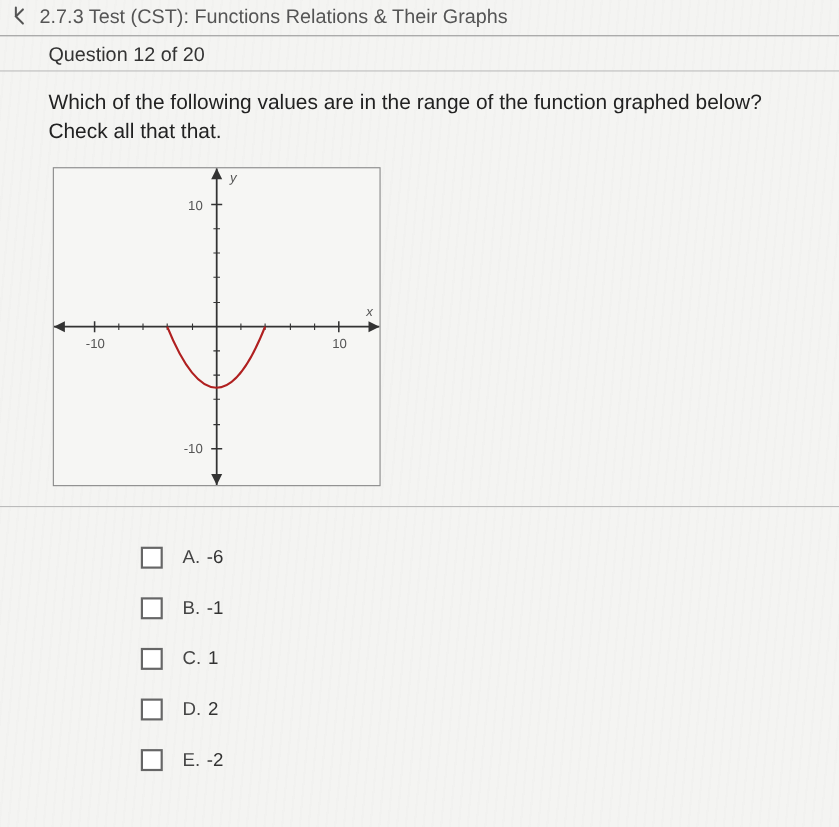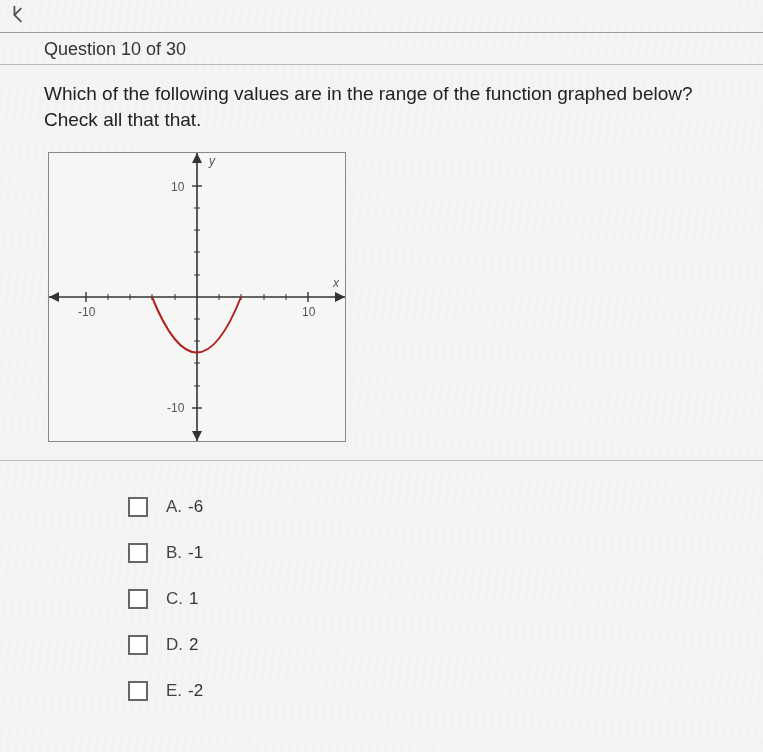--- a/index.html
+++ b/index.html
@@ -90,23 +90,24 @@
   </style>
 </head>
 <body>
 
 <div class="header-line">
   <span class="back-arrow">
     <svg viewBox="0 0 24 24" width="22" height="22">
         <path d="M14 5 L7 12 L14 19 M7 12 L7 3" stroke="#555" stroke-width="2" fill="none" stroke-linecap="round"></path>
       </svg>
   </span>
+  <span class="test-title">2.7.3 Test (CST): Functions Relations &amp; Their Graphs</span>
 </div>
 
-<div class="question-num">Question 10 of 30</div>
+<div class="question-num">Question 12 of 20</div>
 
 <div class="prompt">Which of the following values are in the range of the function graphed below? Check all that that.</div>
 
 <div class="graph-container">
   <svg class="graph-svg" viewBox="0 0 296 288">
 
     <line x1="148" y1="0" x2="148" y2="288" stroke="#333" stroke-width="1.6"></line>
     <line x1="0" y1="144" x2="296" y2="144" stroke="#333" stroke-width="1.6"></line>
 
     <polygon points="148,0 143,10 153,10" fill="#333"></polygon>

